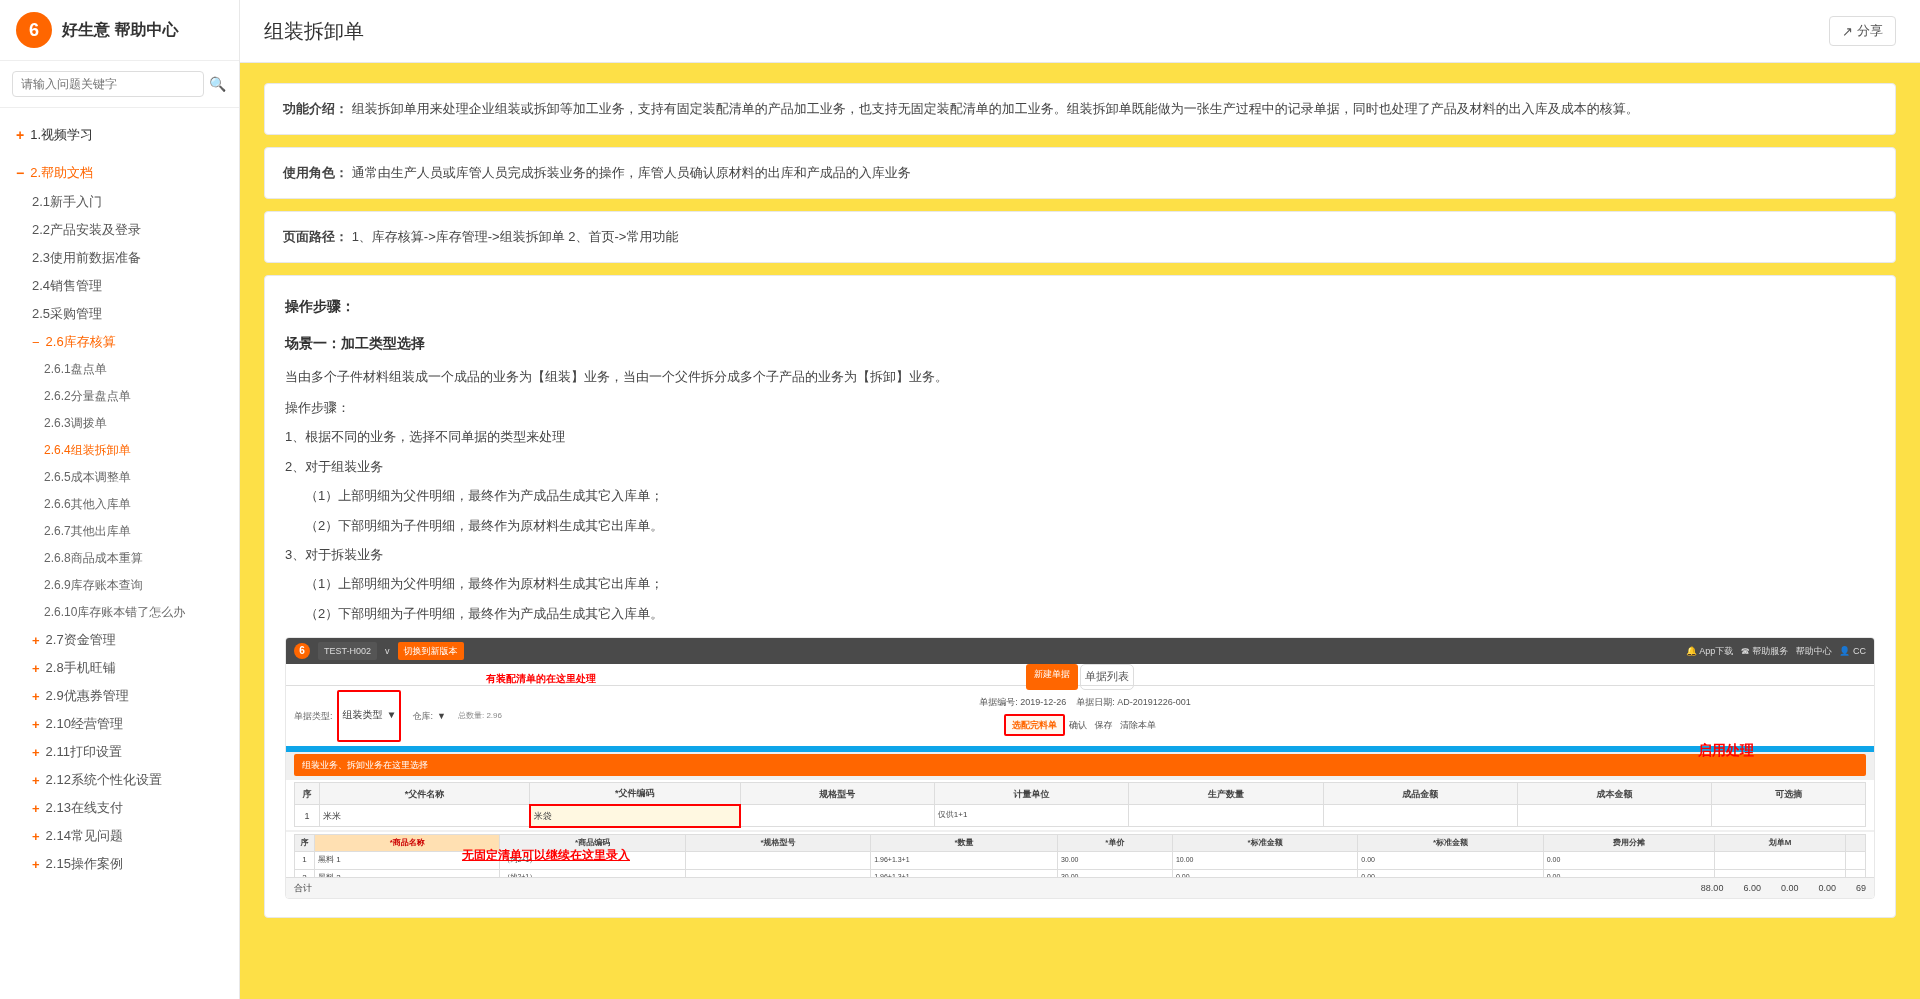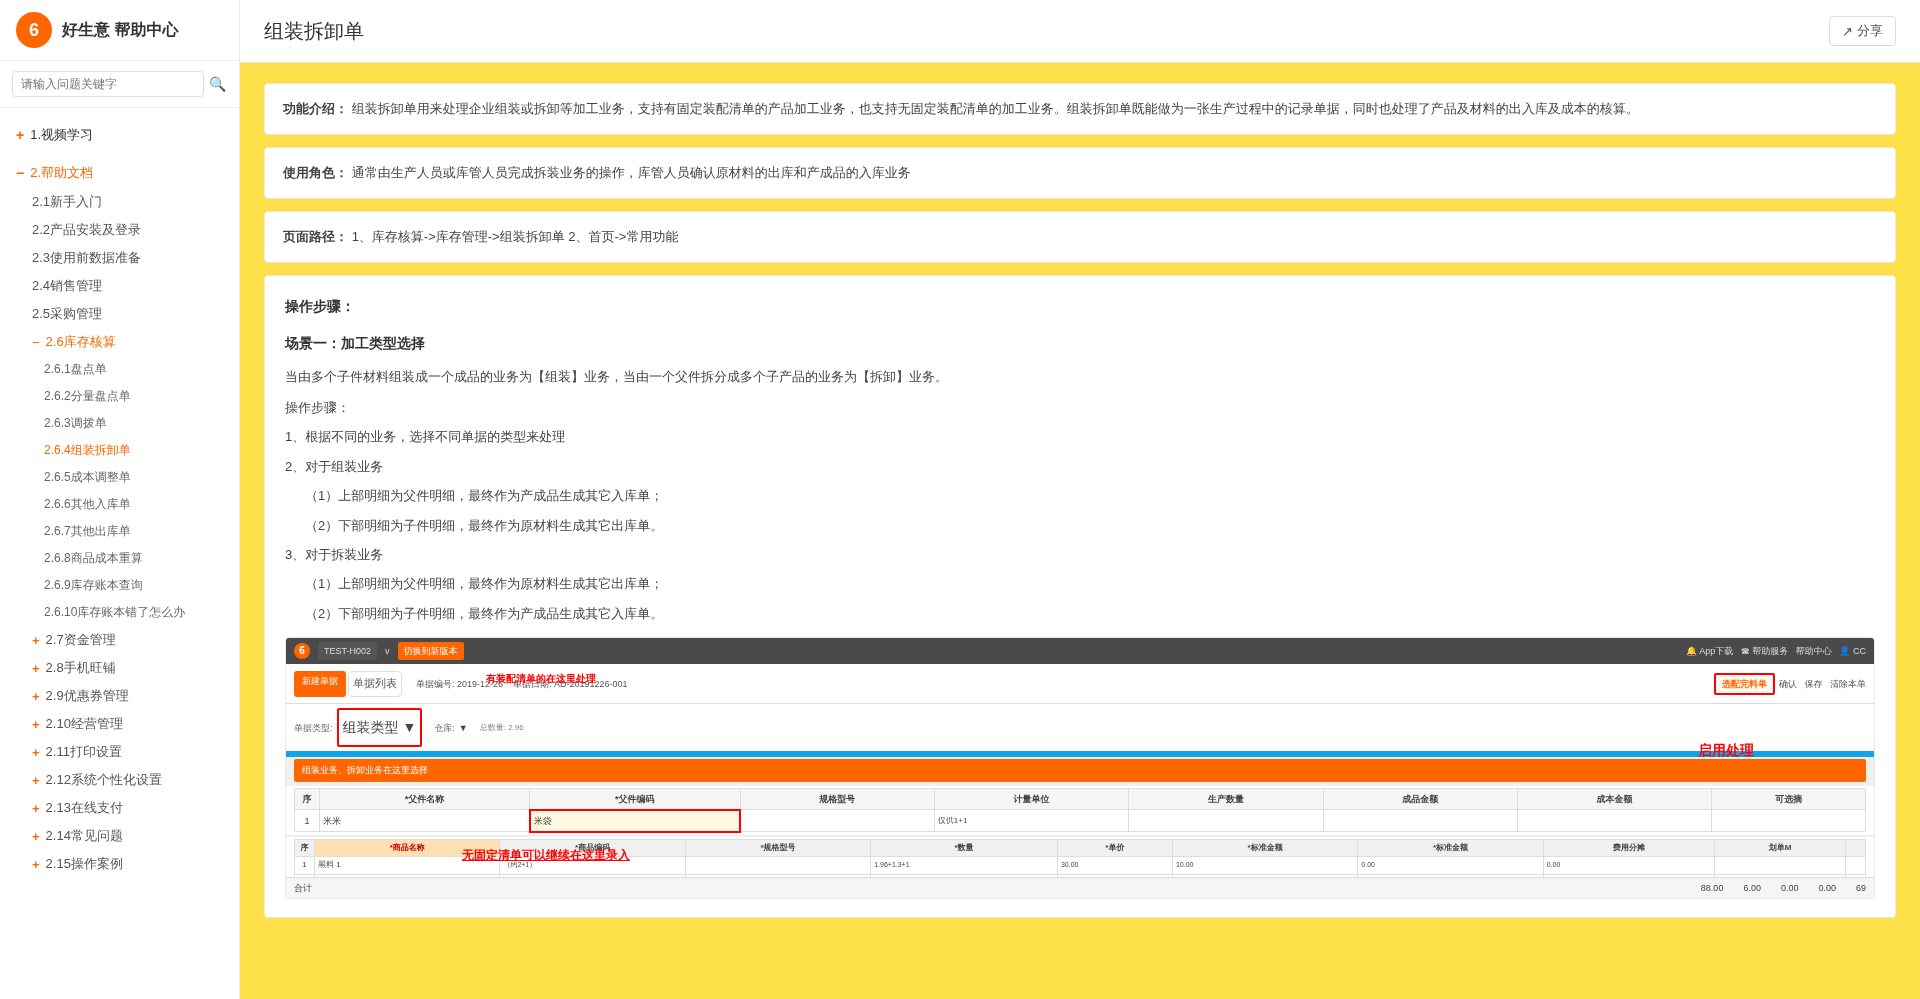--- a/index.html
+++ b/index.html
@@ -374,39 +374,39 @@
 
             <div style="background:#4a4a4a; height:26px; display:flex; align-items:center; padding:0 8px; gap:8px; color:#ddd; font-size:10px;">
               <div style="background:#f60; border-radius:50%; width:16px; height:16px; display:flex; align-items:center; justify-content:center; color:#fff; font-size:10px; font-weight:bold;">6</div>
               <span style="background:#555; padding:1px 6px; border-radius:2px; font-size:9px;">TEST-H002</span>
               <span style="font-size:9px;">v</span>
               <div style="background:#f60; color:#fff; padding:1px 6px; border-radius:2px; font-size:9px;">切换到新版本</div>
               <div style="flex:1;"></div>
               <span style="font-size:9px;">🔔 App下载 &nbsp; ☎ 帮助服务 &nbsp; 帮助中心 &nbsp; 👤 CC</span>
             </div>
 
-            <div style="background:#fff; height:40px; display:flex; align-items:center; padding:0 8px; gap:4px; border-bottom:1px solid #ddd;">
+            <div style="background:#fff; height:22px; display:flex; align-items:center; padding:0 8px; gap:4px; border-bottom:1px solid #ddd;flex-direction:column;">
               <div style="display:flex; gap:2px;">
                 <span style="background:#f60; color:#fff; padding:2px 8px; border-radius:3px; font-size:9px;">新建单据</span>
                 <span style="color:#555; padding:2px 4px; border-radius:5px; font-size:11px; border:1px solid #ddd;">单据列表</span>
               </div>
               <div style="flex:1; display:flex; gap:10px; align-items:center; padding-left:10px; color:#555; font-size:9px;">
                 <span>单据编号: 2019-12-26</span>
                 <span>单据日期: AD-20191226-001</span>
               </div>
               <div style="display:flex; gap:4px; align-items:center;">
                 <div style="border:2px solid red; padding:1px 6px; border-radius:2px; background:#fff8f0; color:#f60; font-size:9px; font-weight:bold;">选配完料单</div>
                 <span style="color:#555; font-size:9px;">确认 &nbsp; 保存 &nbsp; 清除本单</span>
               </div>
             </div>
 
             <div style="background:#fff; padding:4px 8px; display:flex; gap:12px; align-items:center; border-bottom:6px solid #0ea5e9;">
               <div style="display:flex; gap:4px; align-items:center;">
                 <span style="color:#666; font-size:9px;">单据类型:</span>
-                <div style="border:2px solid red; padding:5px 4px; border-radius:2px; font-size:14px;">组装类型 ▼</div>
+                <div style="border:2px solid red; padding:15px 4px; border-radius:2px; font-size:10px;font-family:Liberation Mono, monospace;">组装类型 ▼</div>
               </div>
               <div style="display:flex; gap:4px; align-items:center;">
                 <span style="color:#666; font-size:9px;">仓库:</span>
                 <span style="font-size:9px;">▼</span>
               </div>
               <span style="color:#888; font-size:8px;">总数量: 2.96</span>
             </div>
 
             <div style="position:absolute; top:32px; left:200px; color:red; font-size:10px; font-weight:bold; white-space:nowrap;">
               有装配清单的在这里处理

